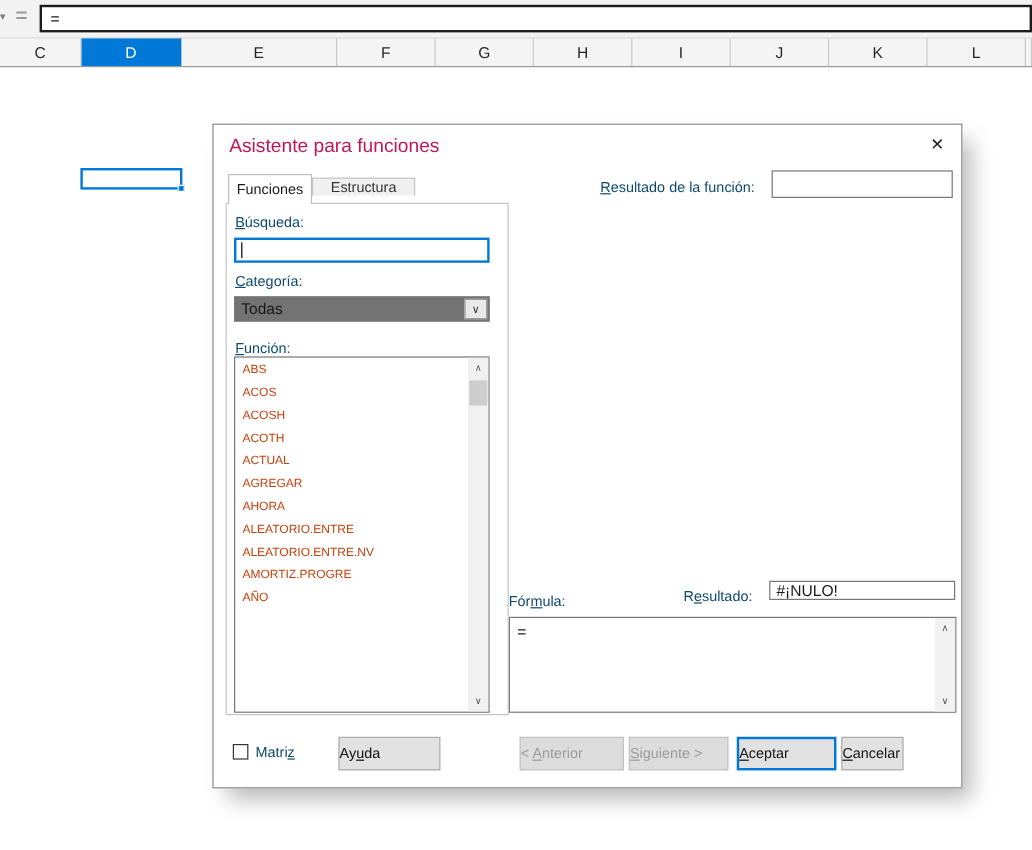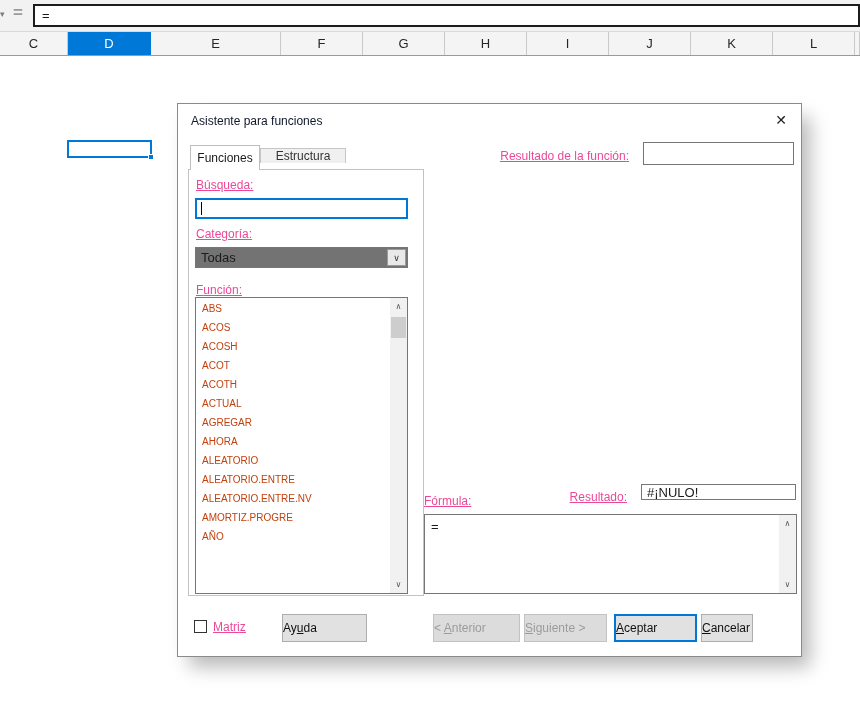--- a/index.html
+++ b/index.html
@@ -22,33 +22,33 @@
   .col-header.selected { background:#0078d7; color:#ffffff; border-right-color:#0078d7; }
 
   
   .sel-cell { position:absolute; left:67px; top:140px; width:85px; height:18px;
     border:2px solid #0078d7; background:#ffffff; }
   .sel-handle { position:absolute; right:-4px; bottom:-4px; width:6px; height:6px; background:#0078d7; border:1px solid #fff; }
 
   
   .dialog { position:absolute; left:177px; top:103px; width:625px; height:554px; background:#ffffff;
     border:1px solid #8a8a8a; box-shadow:10px 12px 18px -2px rgba(0,0,0,0.28); }
-  .dlg-title { position:absolute; left:13px; top:10px; font-size:12px; color:#0f172a; }
+  .dlg-title { position:absolute; left:13px; top:10px; font-size:16px; color:#be185d; }
   .dlg-close { position:absolute; right:11px; top:7px; width:18px; height:18px; font-size:14px; color:#222;
     display:flex; align-items:center; justify-content:center; cursor:pointer; }
 
   .tab { position:absolute; display:flex; align-items:center; justify-content:center; font-size:12px; }
   .tab-active { left:12px; top:41px; width:70px; height:25px; background:#fff;
     border:1px solid #bfbfbf; border-bottom:none; z-index:3; }
   .tab-inactive { left:82px; top:44px; width:86px; height:15px; background:#f0f0f0;
     border:1px solid #c6c6c6; border-bottom:none; z-index:1; color:#333; }
   .tab-pane { position:absolute; left:10px; top:65px; width:236px; height:427px;
     border:1px solid #c3c3c3; background:#fff; z-index:2; }
 
-  .fld-label { position:absolute; font-size:12px; color:#ec4899;text-decoration:underline; }
+  .fld-label { position:absolute; font-size:12px; color:#0c4a6e; }
   .mn { text-decoration:underline; text-underline-offset:1px; }
 
   .search-input { position:absolute; left:17px; top:94px; width:213px; height:21px;
     background:#fff; border:2px solid #0078d7; }
   .caret { position:absolute; left:4px; top:2px; width:1px; height:13px; background:#000; }
 
   .combo { position:absolute; left:17px; top:143px; width:213px; height:21px;
     background:#737373; border:1px solid #767676; font-size:13px; }
   .combo-text { position:absolute; left:5px; top:2px; }
   .combo-btn { position:absolute; right:1px; top:1px; width:19px; height:17px; background:#e9e9e9;
@@ -147,26 +147,24 @@
     </div>
 
     <div class="fld-label" style="left:18px; top:179px; z-index:4;">
       <span></span><span class="mn">F</span><span>unción:</span>
     </div>
     <div class="listbox" style="z-index:4;">
       <div class="list-items">
           <div class="list-item">ABS</div>
           <div class="list-item">ACOS</div>
           <div class="list-item">ACOSH</div>
-          <div class="list-item">ACOT</div>
           <div class="list-item">ACOTH</div>
           <div class="list-item">ACTUAL</div>
           <div class="list-item">AGREGAR</div>
           <div class="list-item">AHORA</div>
-          <div class="list-item">ALEATORIO</div>
           <div class="list-item">ALEATORIO.ENTRE</div>
           <div class="list-item">ALEATORIO.ENTRE.NV</div>
           <div class="list-item">AMORTIZ.PROGRE</div>
           <div class="list-item">AÑO</div>
         </div>
       <div class="sb">
         <div class="sb-btn sb-up">∧</div>
         <div class="sb-thumb lb-thumb"></div>
         <div class="sb-btn sb-down">∨</div>
       </div>

